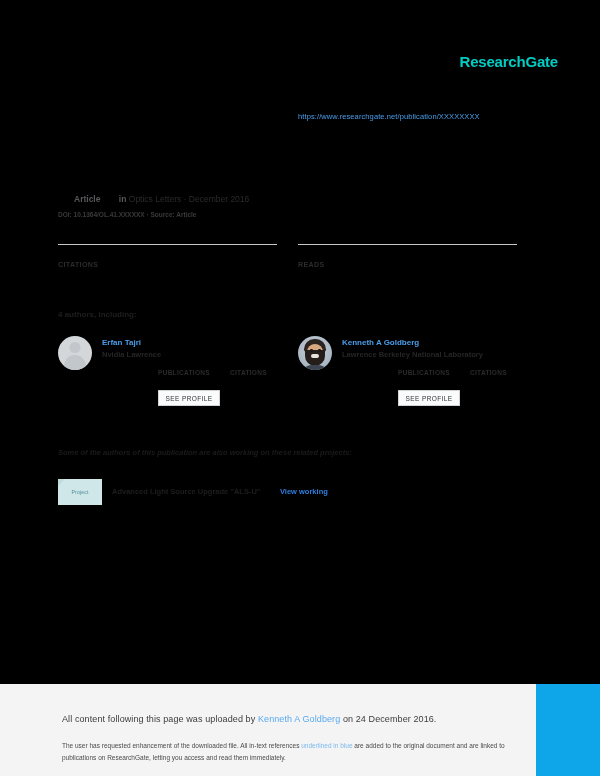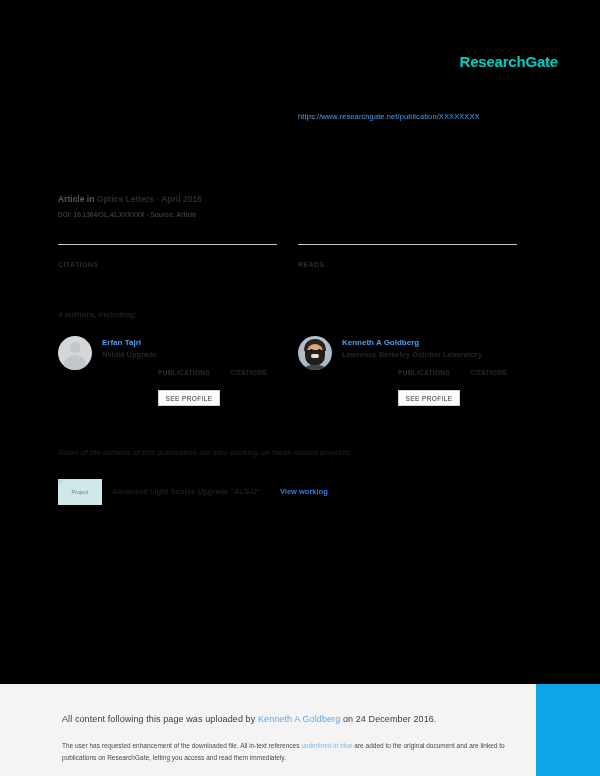--- a/index.html
+++ b/index.html
@@ -59,22 +59,22 @@
   
   .art-line {
     position: absolute;
     left: 58px;
     top: 186px;
     font-size: 8.5px;
     color: #3a3a3a;
     white-space: nowrap;
     font-weight: bold;
   }
-  .art-line .kw { color: #58585c; font-weight: bold; }
-  .art-line .jn { color: #2b2b2b; font-weight: bold; }
+  .art-line .kw { color: #58585c; font-weight: bold; margin-left: 16px; }
+  .art-line .jn { color: #2b2b2b; font-weight: normal; }
 
   .doi-line {
     position: absolute;
     left: 58px;
     top: 203px;
     font-size: 6.5px;
     color: #3a3a3a;
     white-space: nowrap;
     font-weight: bold;
   }
@@ -363,21 +363,21 @@
 
     <div class="rg-logo">ResearchGate</div>
 
     <div class="article-url">https://www.researchgate.net/publication/XXXXXXXX</div>
 
     <div class="art-line">
       <span class="kw">Article</span>
       <span class="kw">in</span>
       <span class="jn">Optics Letters</span>
       <span class="jn">·</span>
-      <span class="jn">April 2016</span>
+      <span class="jn">December 2016</span>
     </div>
 
     <div class="doi-line">DOI: 10.1364/OL.41.XXXXXX · Source: Article</div>
 
     <div class="stat-col left">
       <div class="stat-rule"></div>
       <div class="stat-number"></div>
       <div class="stat-label">CITATIONS</div>
     </div>
 
@@ -390,21 +390,21 @@
     <div class="authors-heading">4 authors, including:</div>
 
     <div class="author a0">
       <div class="author-row">
         <div class="avatar ph">
           <div class="head"></div>
           <div class="body"></div>
         </div>
         <div class="author-text">
           <div class="author-name">Erfan Tajri</div>
-          <div class="author-affil">Nvidia Upgrade</div>
+          <div class="author-affil">Nvidia Lawrence</div>
         </div>
       </div>
       <div class="author-stats">
         <div class="s s1">PUBLICATIONS</div>
         <div class="s s2">CITATIONS</div>
       </div>
       <div class="see-profile">SEE PROFILE</div>
     </div>
 
     <div class="author a1">
@@ -413,21 +413,21 @@
           <div class="p-hair"></div>
           <div class="p-face"></div>
           <div class="p-beard"></div>
           <div class="p-mouth"></div>
           <div class="p-eyeL"></div>
           <div class="p-eyeR"></div>
           <div class="p-shoulder"></div>
         </div>
         <div class="author-text">
           <div class="author-name">Kenneth A Goldberg</div>
-          <div class="author-affil">Lawrence Berkeley October Laboratory</div>
+          <div class="author-affil">Lawrence Berkeley National Laboratory</div>
         </div>
       </div>
       <div class="author-stats">
         <div class="s s1">PUBLICATIONS</div>
         <div class="s s2">CITATIONS</div>
       </div>
       <div class="see-profile">SEE PROFILE</div>
     </div>
 
     <div class="projects-heading">Some of the authors of this publication are also working on these related projects:</div>

